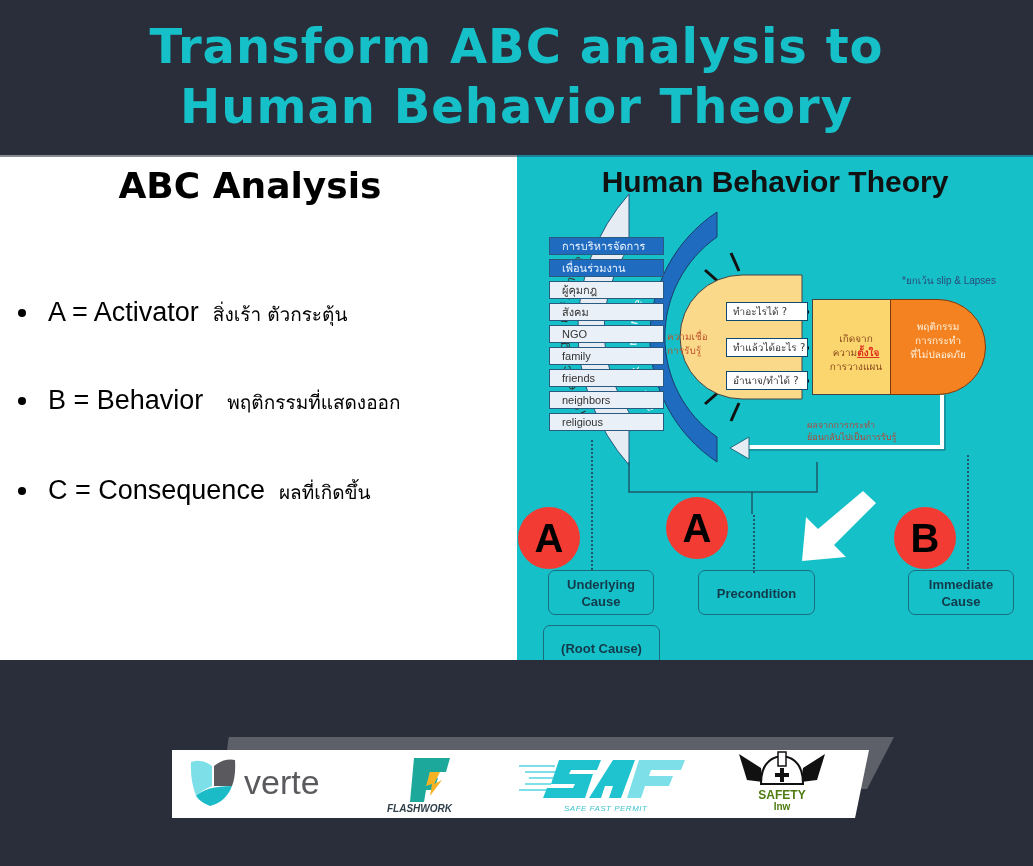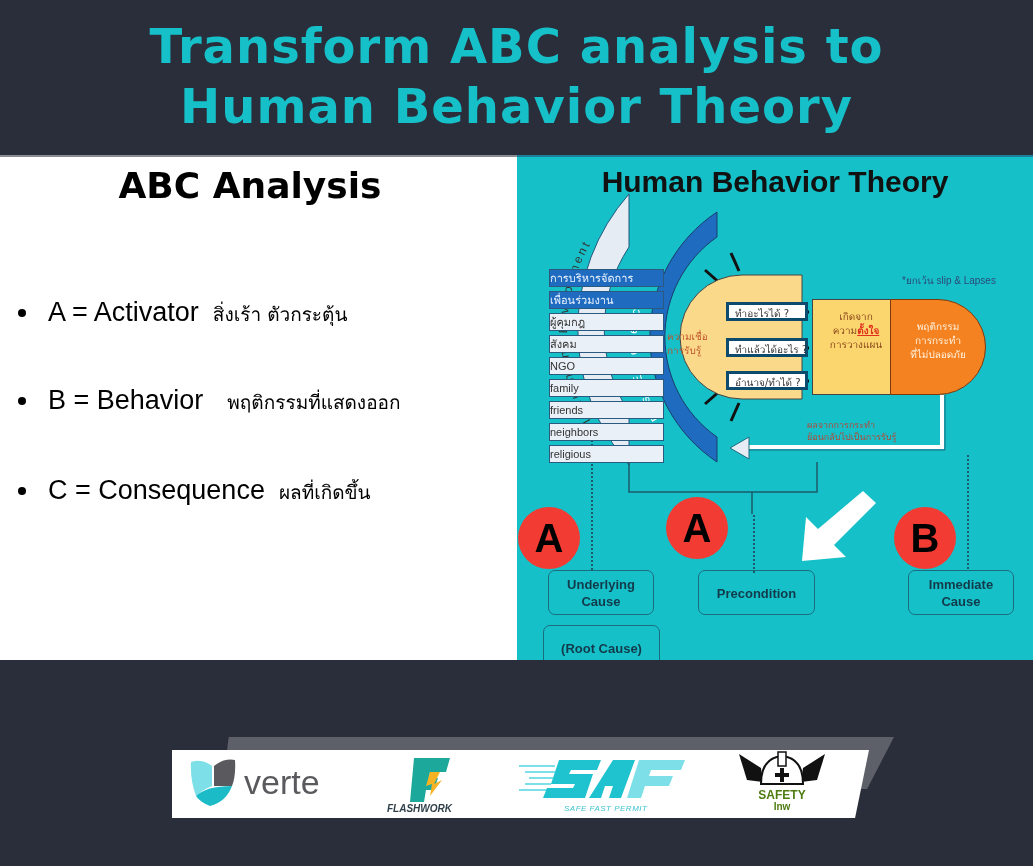--- a/index.html
+++ b/index.html
@@ -19,33 +19,33 @@
   .bullet-row { position: absolute; left: 18px; display: flex; align-items: baseline; white-space: nowrap; }
   .bullet-dot { width: 8px; height: 8px; border-radius: 50%; background: #000; margin-right: 22px; align-self: center; }
   .bullet-en { font-family: "Liberation Sans", sans-serif; font-size: 27px; font-weight: normal; color: #000; }
   .bullet-th { font-family: "DejaVu Sans", sans-serif; font-size: 19px; color: #000; margin-left: 14px; }
 
   .right-panel { position: absolute; left: 517px; top: 155px; width: 516px; height: 505px; background: #16c0c8; overflow: hidden;
                  border-top: 2px solid #1c7f9a; }
   .hbt-title { position: absolute; left: 0; width: 516px; top: 8px; text-align: center; font-family: "Liberation Sans", sans-serif;
                font-weight: bold; font-size: 30px; color: #111; }
 
-  .env-box { position: absolute; left: 32px; width: 115px; height: 18px; font-size: 11px; line-height: 16px; padding-left: 0;
-             border: 1px solid #2a5a80; font-family: "Liberation Sans", sans-serif; margin-top: 32px; }
+  .env-box { position: absolute; left: 32px; width: 115px; height: 18px; font-size: 11px; line-height: 16px; padding-left: 12px;
+             border: 1px solid #2a5a80; font-family: "Liberation Sans", sans-serif; }
   .env-box.dark { background: #1f6bbf; color: #e8f2ff; }
   .env-box.light { background: #eaf0f7; color: #333; }
 
   .diagram-svg { position: absolute; left: 0; top: 0; }
 
-  .q-box { position: absolute; left: 209px; width: 82px; height: 19px; background: #fff; border: 3px solid #0c4a6e;
+  .q-box { position: absolute; left: 209px; width: 82px; height: 19px; background: #fff; border: 1px solid #0c4a6e;
            font-size: 10px; line-height: 17px; padding-left: 6px; color: #333; font-family: "DejaVu Sans", sans-serif; white-space: nowrap; }
   .belief-label { position: absolute; left: 150px; top: 173px; width: 60px; font-size: 10px; color: #c0532a; line-height: 14px;
                   font-family: "DejaVu Sans", sans-serif; }
   .intent-box { position: absolute; left: 295px; top: 142px; width: 88px; height: 96px; background: #fbd56d; border: 1px solid #444;
-                text-align: center; font-size: 10px; line-height: 14px; color: #8a4a1e; padding-top: 10px; font-family: "DejaVu Sans", sans-serif; }
+                text-align: center; font-size: 10px; line-height: 14px; color: #8a4a1e; padding-top: 32px; font-family: "DejaVu Sans", sans-serif; }
   .intent-box .red { color: #e0301e; font-weight: bold; text-decoration: underline; }
   .unsafe-shape { position: absolute; left: 373px; top: 142px; width: 96px; height: 96px; background: #f58220; border: 1px solid #7a3a10;
                   border-radius: 0 48px 48px 0; text-align: center; font-size: 10px; line-height: 14px; color: #fff3e0; padding-top: 20px;
                   font-family: "DejaVu Sans", sans-serif; }
   .note { position: absolute; left: 385px; top: 116px; font-size: 10px; color: #2a4a7a; font-family: "Liberation Sans", sans-serif; }
   .feedback-text { position: absolute; left: 290px; top: 262px; font-size: 9px; line-height: 12px; color: #b04a3a; font-family: "DejaVu Sans", sans-serif; }
 
   .circle-letter { position: absolute; width: 62px; height: 62px; border-radius: 50%; background: #f23b32; color: #000;
                    font-family: "Liberation Sans", sans-serif; font-weight: bold; font-size: 40px; line-height: 62px; text-align: center; }
   .cause-box { position: absolute; border: 1.5px solid #1c6c80; border-radius: 7px; text-align: center;

